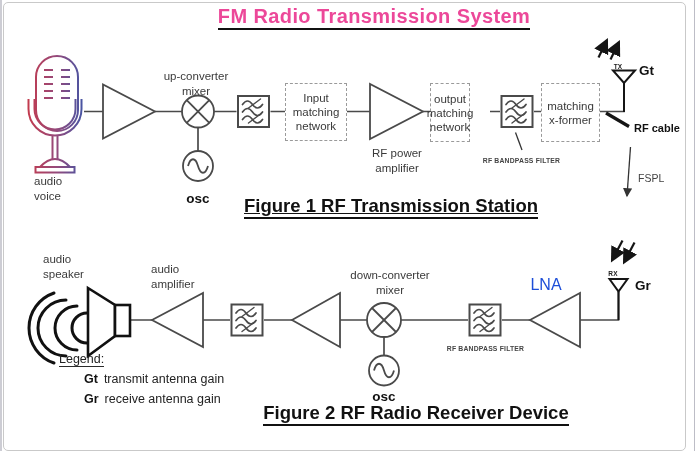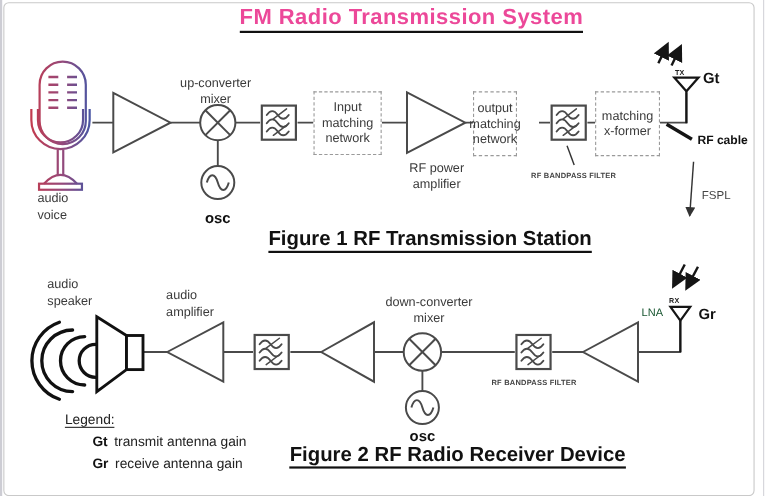--- a/index.html
+++ b/index.html
@@ -11,30 +11,30 @@
          border-radius:5px;pointer-events:none;}
   .diagram{position:absolute;left:0;top:0;}
   .lbl{position:absolute;font-size:11.5px;line-height:14.5px;color:#3a3a3a;white-space:pre-line;}
   .c{text-align:center;}
   .osc-lbl{font-size:13.5px;font-weight:bold;color:#111;}
   .tiny{font-size:6.5px;font-weight:bold;color:#222;letter-spacing:.2px;}
   .smallcaps{font-size:6.8px;font-weight:bold;color:#444;letter-spacing:.2px;}
   .gain{font-size:13.5px;font-weight:bold;color:#111;}
   .cable{font-size:11px;font-weight:bold;color:#111;}
   .fspl{font-size:10.5px;color:#444;}
-  .lna{font-size:10px;color:#14532d;margin-left:47px;}
+  .lna{font-size:16px;color:#1d4ed8;}
   .title{position:absolute;left:196px;top:5px;width:356px;text-align:center;
          font-size:20px;font-weight:bold;color:#ec4899;letter-spacing:.4px;}
   .caption{position:absolute;text-align:center;font-size:18.5px;font-weight:bold;color:#111;}
   .u{border-bottom:2px solid #111;padding-bottom:1px;}
   .u-thin{border-bottom:1.5px solid #2a2a2a;padding-bottom:0px;}
   .dashed-box{position:absolute;border:1.6px dashed #9a9a9a;display:flex;align-items:center;
         justify-content:center;text-align:center;font-size:11.5px;line-height:14px;
         color:#3a3a3a;white-space:pre-line;box-sizing:border-box;background:#fff;}
-  .legend{position:absolute;left:59px;top:374px;font-size:12.5px;color:#222;}
+  .legend{position:absolute;left:59px;top:352px;font-size:12.5px;color:#222;}
   .legend-head{display:inline-block;margin-bottom:3px;}
   .legend-row{margin-top:2px;margin-left:25px;}
   .legend-term{font-weight:bold;color:#111;margin-right:6px;}
 </style>
 </head>
 <body>
 
 <div class="page">
   <div class="edge-left"></div>
   <div class="edge-right"></div>
@@ -168,21 +168,21 @@
   <div class="dashed-box" style="left:430px;top:83px;width:40px;height:59px;">output
 matching
 network</div>
   <div class="lbl c smallcaps" style="left:474px;top:154px;width:95px;">RF BANDPASS FILTER</div>
   <div class="dashed-box" style="left:541px;top:83px;width:59px;height:59px;">matching
 x-former</div>
   <div class="lbl c tiny" style="left:610px;top:60px;width:16px;">TX</div>
   <div class="lbl gain" style="left:639px;top:64px;">Gt</div>
   <div class="lbl cable" style="left:634px;top:121px;">RF cable</div>
   <div class="lbl fspl" style="left:638px;top:171px;">FSPL</div>
-  <div class="caption" style="left:233px;top:206px;width:316px;"><span class="u">Figure 1 RF Transmission Station</span></div>
+  <div class="caption" style="left:233px;top:195px;width:316px;text-decoration:underline;"><span class="u">Figure 1 RF Transmission Station</span></div>
 
   <div class="lbl" style="left:43px;top:252px;">audio
 speaker</div>
   <div class="lbl" style="left:151px;top:262px;">audio
 amplifier</div>
   <div class="lbl c" style="left:338px;top:268px;width:104px;">down-converter
 mixer</div>
   <div class="lbl c osc-lbl" style="left:364px;top:390px;width:40px;">osc</div>
   <div class="lbl c smallcaps" style="left:438px;top:342px;width:95px;">RF BANDPASS FILTER</div>
   <div class="lbl c lna" style="left:526px;top:278px;width:40px;">LNA</div>

